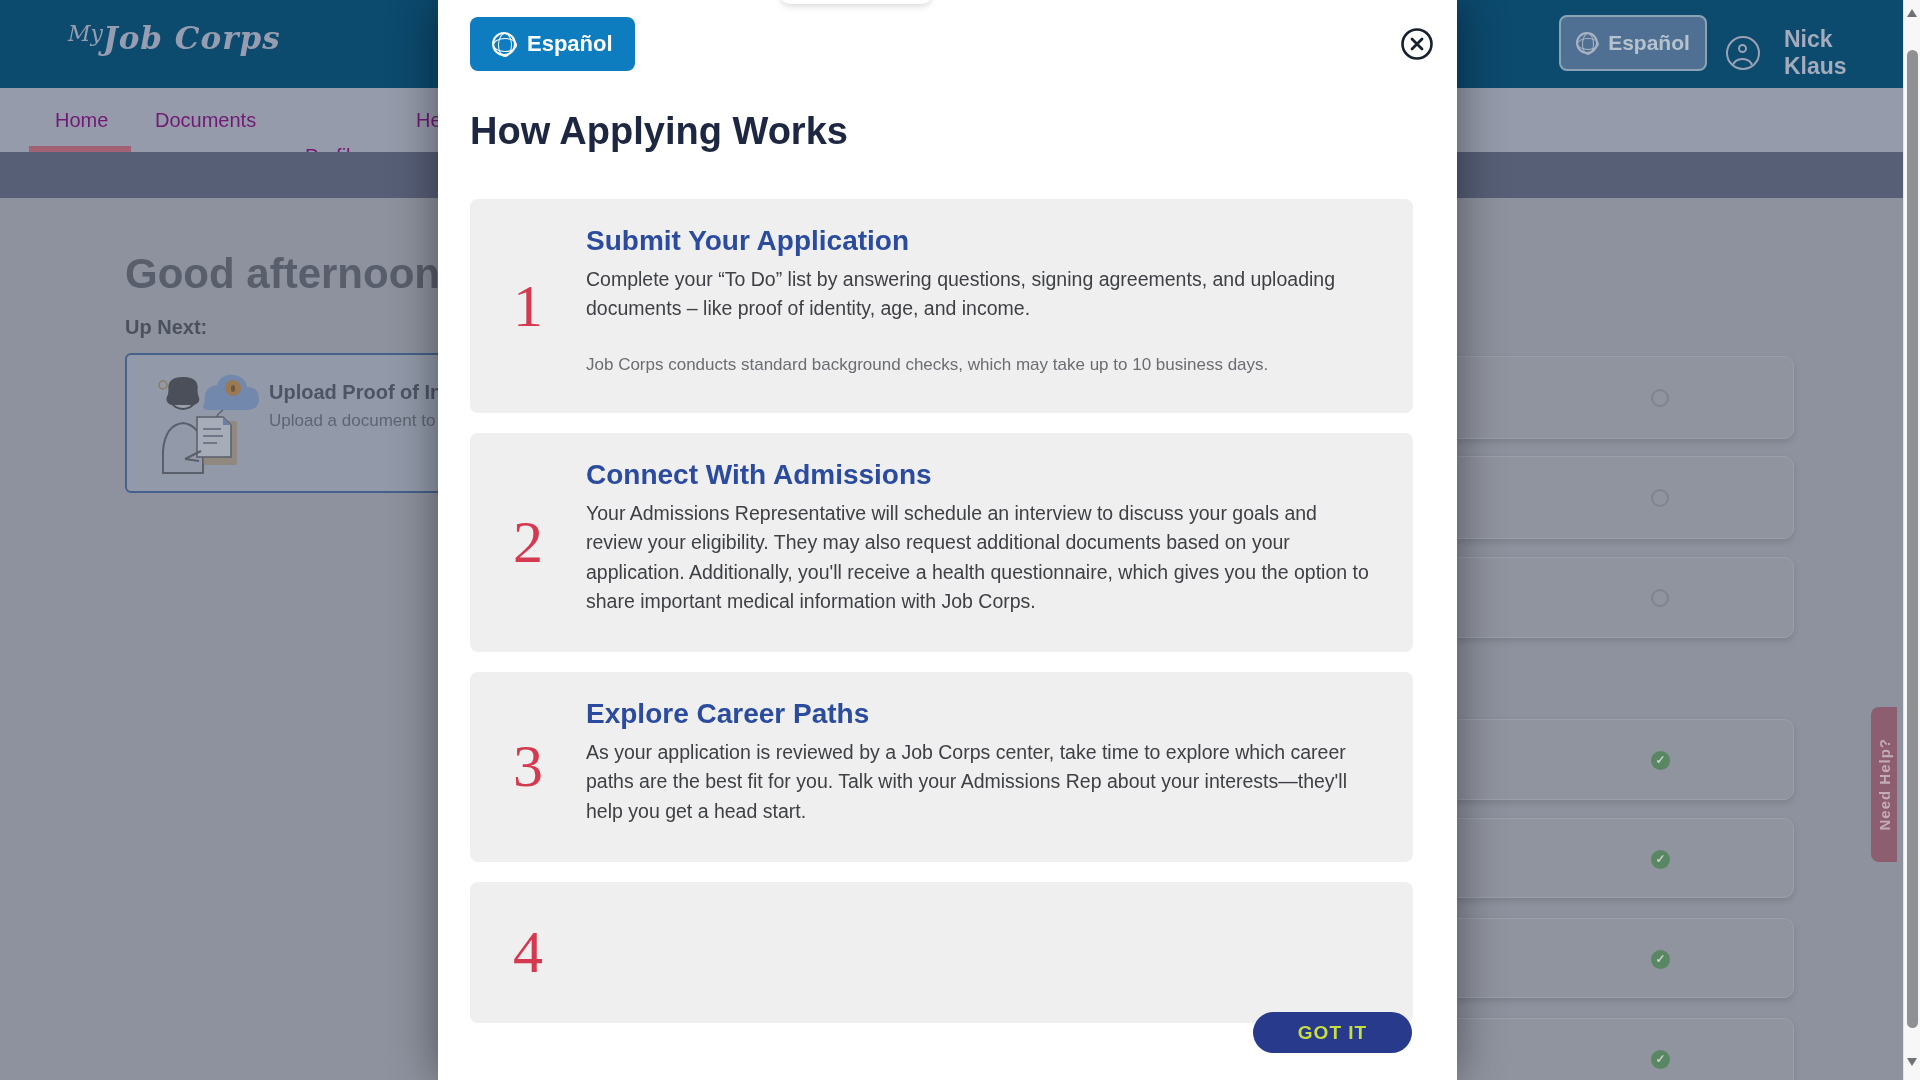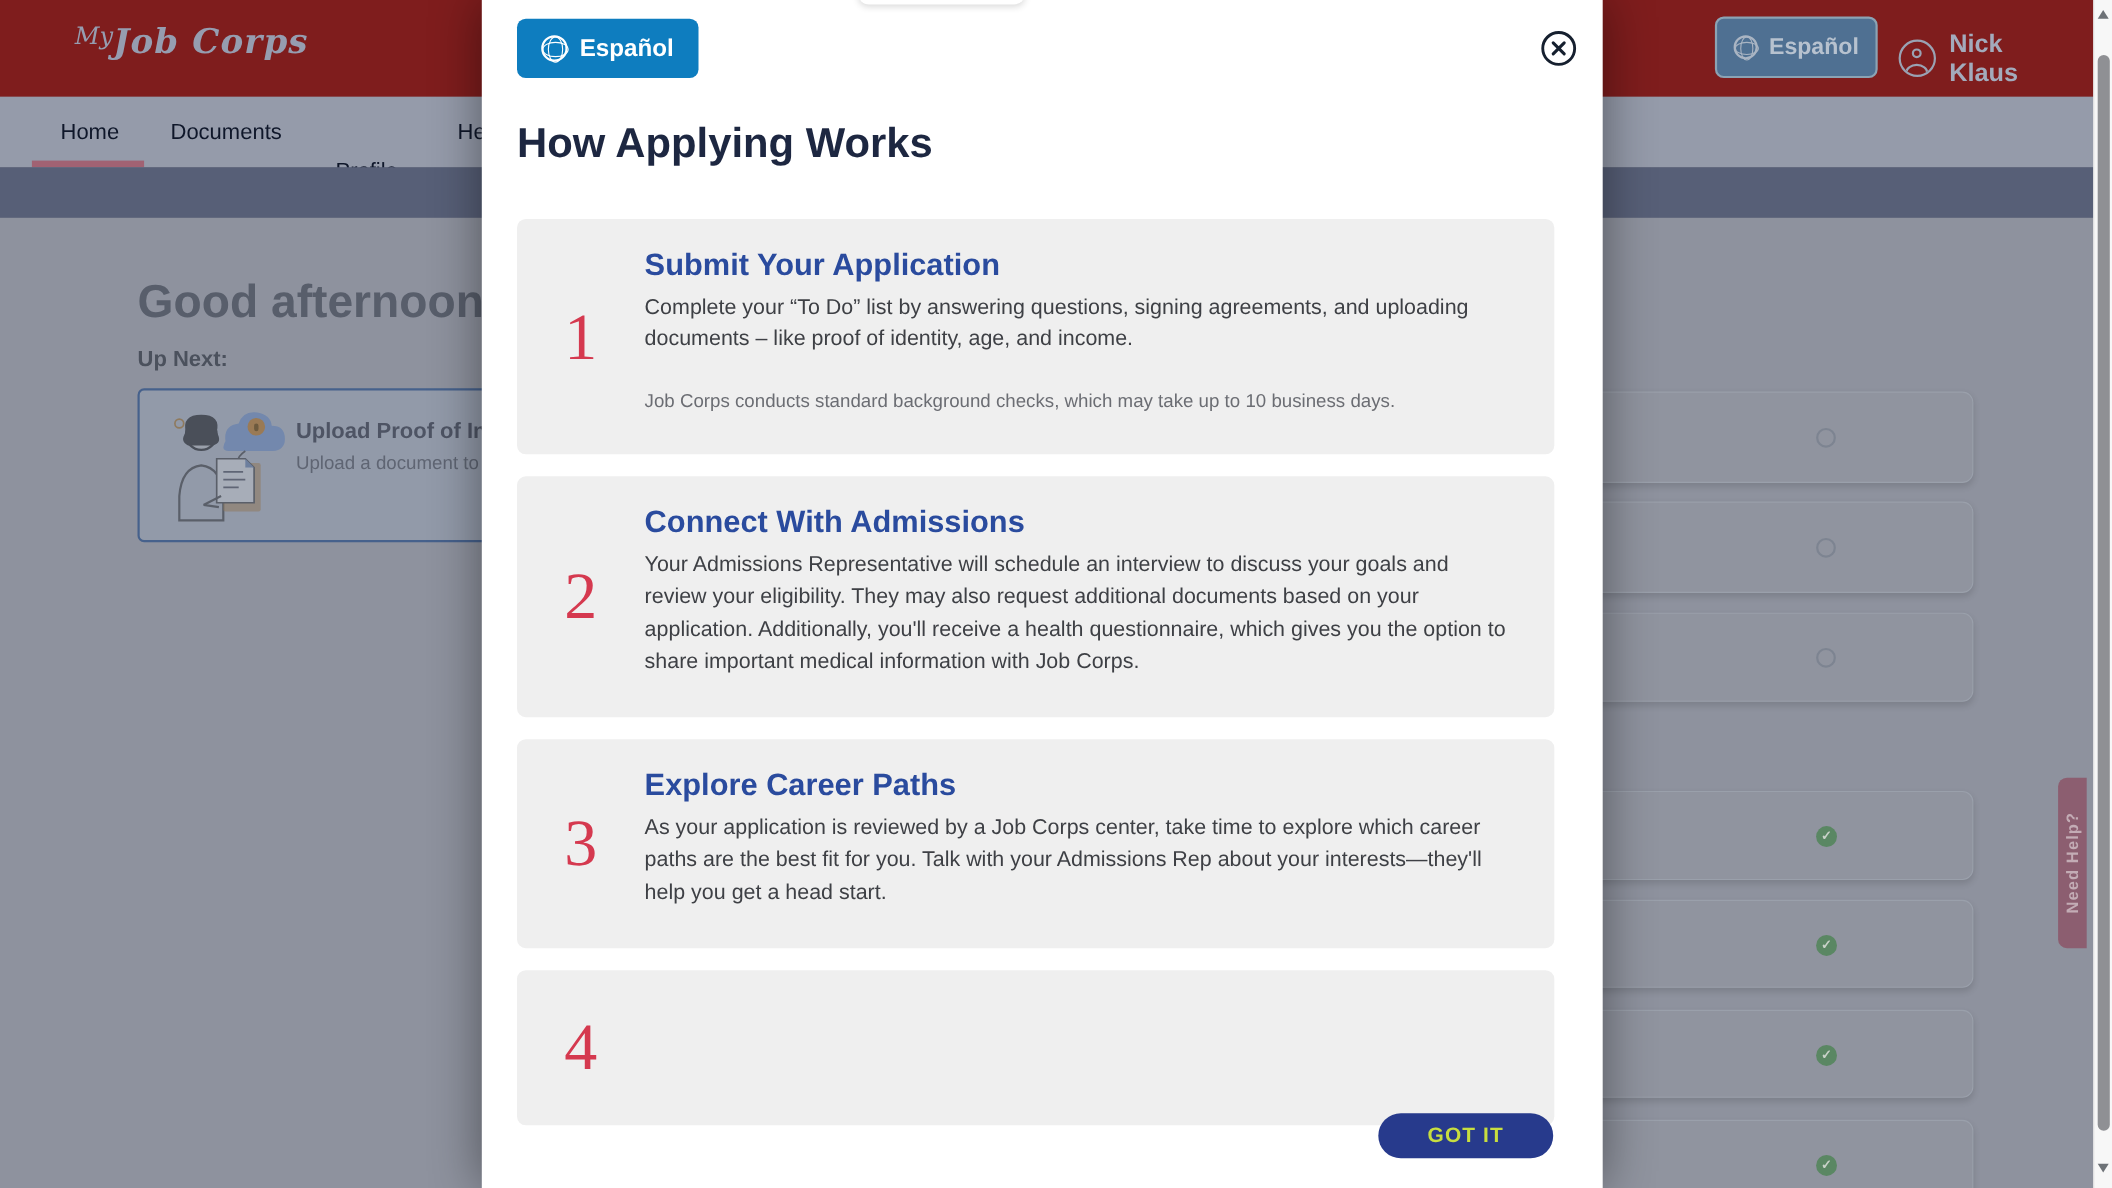--- a/index.html
+++ b/index.html
@@ -2,50 +2,50 @@
 <html><head>
 <meta charset="utf-8">
 <style>
   * { margin:0; padding:0; box-sizing:border-box; }
   html,body { width:1920px; height:1080px; overflow:hidden; background:#8e929e;
               font-family:"Liberation Sans", sans-serif; }
 
   
   #page { position:absolute; inset:0; width:1920px; height:1080px; }
 
-  .header { position:absolute; left:0; top:0; width:1920px; height:88px; background:#7f1d1d; }
+  .header { position:absolute; left:0; top:0; width:1920px; height:88px; background:#0c4a6e; }
   .logo { position:absolute; left:68px; top:20px; color:#969db0; white-space:nowrap; }
   .logo .my { font-family:"DejaVu Serif", serif; font-style:italic; font-size:22px; position:relative; top:-8px; }
   .logo .jc { font-family:"DejaVu Serif", serif; font-style:italic; font-weight:bold; font-size:31px; letter-spacing:1px; }
 
   .hdr-es { position:absolute; left:1559px; top:15px; width:148px; height:56px; border:2px solid #8ba3b4;
             border-radius:8px; background:#4f7092; display:flex; align-items:center; justify-content:center;
             gap:10px; color:#b7c2cf; font-size:21px; font-weight:bold; cursor:pointer; }
   .globe { width:22px; height:22px; border-radius:50%; position:relative; flex:none; }
   .globe.lt { border:2px solid #aab5c3; }
   .globe.lt:before, .globe.lt:after { content:""; position:absolute; border:1.5px solid #aab5c3; border-radius:50%; }
   .globe:before { left:4px; top:-1px; width:10px; height:20px; }
   .globe:after  { left:-1px; top:4px; width:20px; height:10px; }
   .globe.wh { border:2px solid #fff; }
   .globe.wh:before, .globe.wh:after { content:""; position:absolute; border:1.6px solid #fff; border-radius:50%; }
   .globe.wh:before { left:4px; top:-1px; width:12px; height:22px; }
   .globe.wh:after  { left:-1px; top:4px; width:22px; height:12px; }
   .globe.wh { width:24px; height:24px; }
 
-  .user { position:absolute; left:1726px; top:26px; display:flex; align-items:center; gap:12px; cursor:pointer; }
+  .user { position:absolute; left:1726px; top:26px; display:flex; align-items:center; gap:24px; cursor:pointer; }
   .avatar { width:34px; height:34px; border:2.5px solid #9aa2b3; border-radius:50%; position:relative; overflow:hidden; flex:none; }
   .avatar .hd { position:absolute; left:10px; top:6px; width:9px; height:9px; border:2.5px solid #9aa2b3; border-radius:50%; }
   .avatar .bd { position:absolute; left:4px; top:20px; width:21px; height:16px; border:2.5px solid #9aa2b3; border-radius:50%; }
   .user .nm { color:#a3abbc; font-size:23px; font-weight:bold; }
   .caret { width:0; height:0; border-left:8px solid transparent; border-right:8px solid transparent;
            border-top:9px solid #9aa2b3; margin-left:4px; }
 
   .nav { position:absolute; left:0; top:88px; width:1920px; height:64px; background:#959baa; }
   .nav-item { position:absolute; top:0; height:64px; display:flex; align-items:center;
-              color:#0f172a; font-size:20px; cursor:pointer; }
+              color:#701a75; font-size:20px; cursor:pointer; }
   .nav-underline { position:absolute; left:29px; bottom:0; width:102px; height:6px; background:#a16273; }
 
   .banner { position:absolute; left:0; top:152px; width:1920px; height:46px; background:#575f77; }
 
   .greeting { position:absolute; left:125px; top:250px; font-size:42px; font-weight:bold; color:#585e6b; }
   .upnext  { position:absolute; left:125px; top:316px; font-size:20px; font-weight:bold; color:#4b515d; }
 
   .upload-card { position:absolute; left:125px; top:353px; width:470px; height:140px;
                  border:2px solid #46618c; border-radius:6px; background:#929aa9; cursor:pointer; }
   .upload-card .ill { position:absolute; left:18px; top:8px; }

